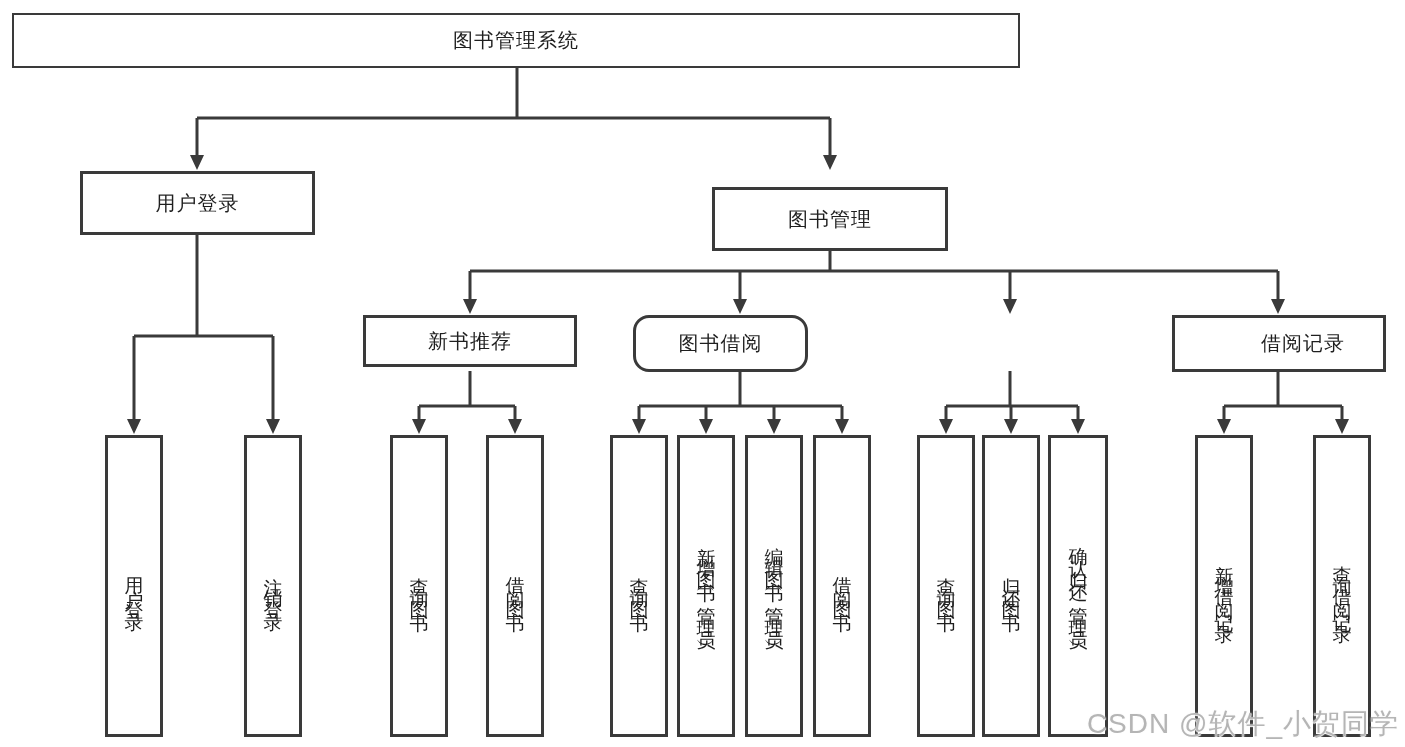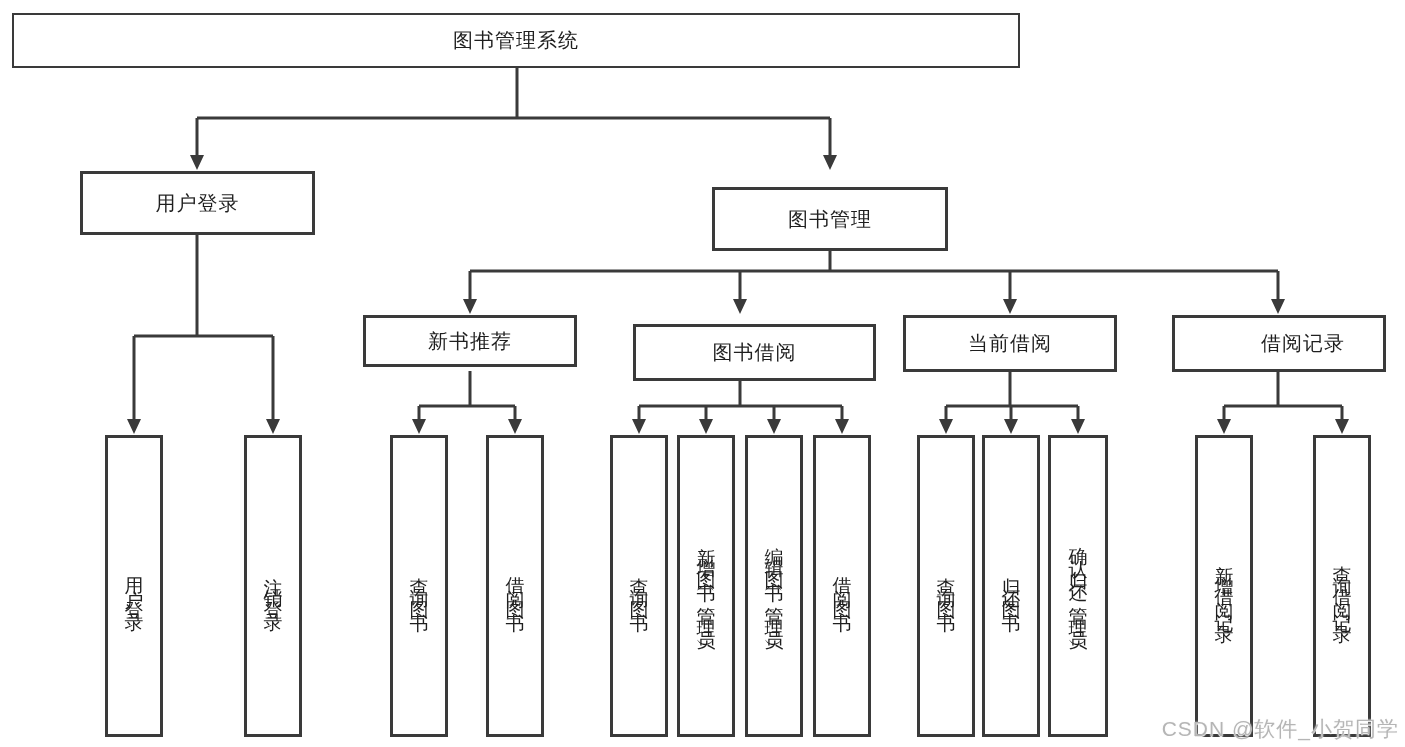--- a/index.html
+++ b/index.html
@@ -24,21 +24,21 @@
     color:var(--text);font-size:20px;letter-spacing:1px;
     text-align:center;white-space:nowrap;
   }
   .root{border-width:2px;}
   .leaf{
     writing-mode:vertical-lr;text-orientation:mixed;
     font-size:19px;letter-spacing:12px;white-space:normal;
   }
   .watermark{
     position:absolute;right:6px;bottom:4px;
-    font-size:21px;color:var(--watermark);
+    font-size:28px;color:var(--watermark);
     text-shadow:0 1px 1px #ffffff, 0 0 2px #f2f2f2;
     letter-spacing:1px;
     font-family:"Liberation Sans","DejaVu Sans",sans-serif;
   }
 </style>
 </head>
 <body>
 
 <div class="canvas">
 
@@ -63,22 +63,21 @@
              M1071 419 L1085 419 L1078 434 Z
              M1217 419 L1231 419 L1224 434 Z  M1335 419 L1349 419 L1342 434 Z" fill="#3a3a3a" stroke="none"></path>
   </svg>
 
   <div class="box root" style="left:12px;top:13px;width:1008px;height:55px;">图书管理系统</div>
 
   <div class="box" style="left:80px;top:171px;width:235px;height:64px;">用户登录</div>
   <div class="box" style="left:712px;top:171px;width:236px;height:64px;margin-top:16px;">图书管理</div>
 
   <div class="box" style="left:363px;top:315px;width:214px;height:52px;">新书推荐</div>
-  <div class="box" style="left:633px;top:324px;width:243px;height:57px;">图书借阅</div>
-  <div class="box" style="left:903px;top:315px;width:214px;height:57px;">当前借阅</div>
+  <div class="box" style="left:633px;top:315px;width:175px;height:57px;border-radius:16px;">图书借阅</div>
   <div class="box" style="left:1172px;top:315px;width:214px;height:57px;padding-left:48px;">借阅记录</div>
 
   <div class="box leaf" style="left:105px;top:435px;width:58px;height:302px;">用户登录</div>
   <div class="box leaf" style="left:244px;top:435px;width:58px;height:302px;">注销登录</div>
 
   <div class="box leaf" style="left:390px;top:435px;width:58px;height:302px;">查询图书</div>
   <div class="box leaf" style="left:486px;top:435px;width:58px;height:302px;">借阅图书</div>
 
   <div class="box leaf" style="left:610px;top:435px;width:58px;height:302px;">查询图书</div>
   <div class="box leaf" style="left:677px;top:435px;width:58px;height:302px;">新增图书（管理员）</div>

